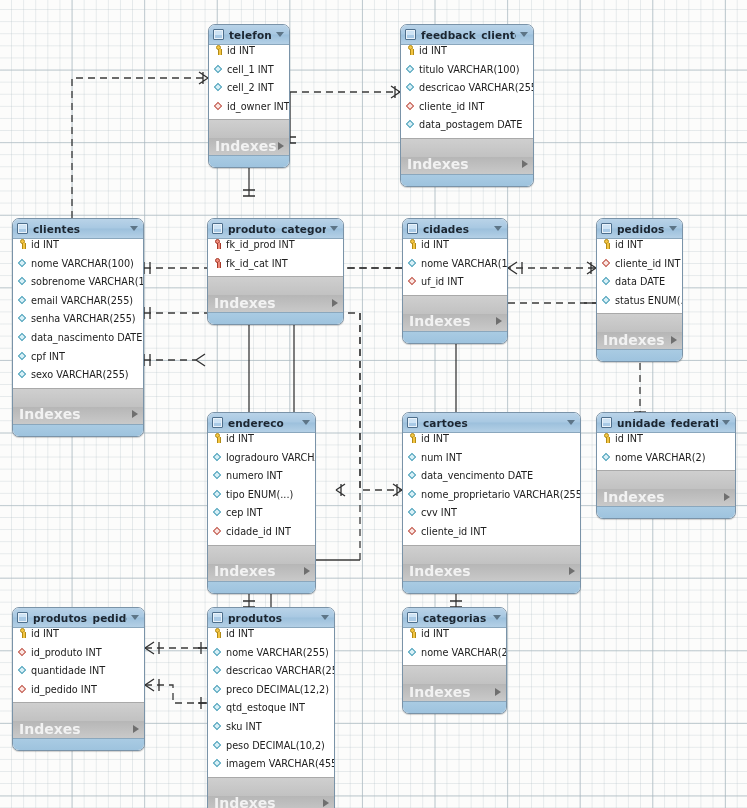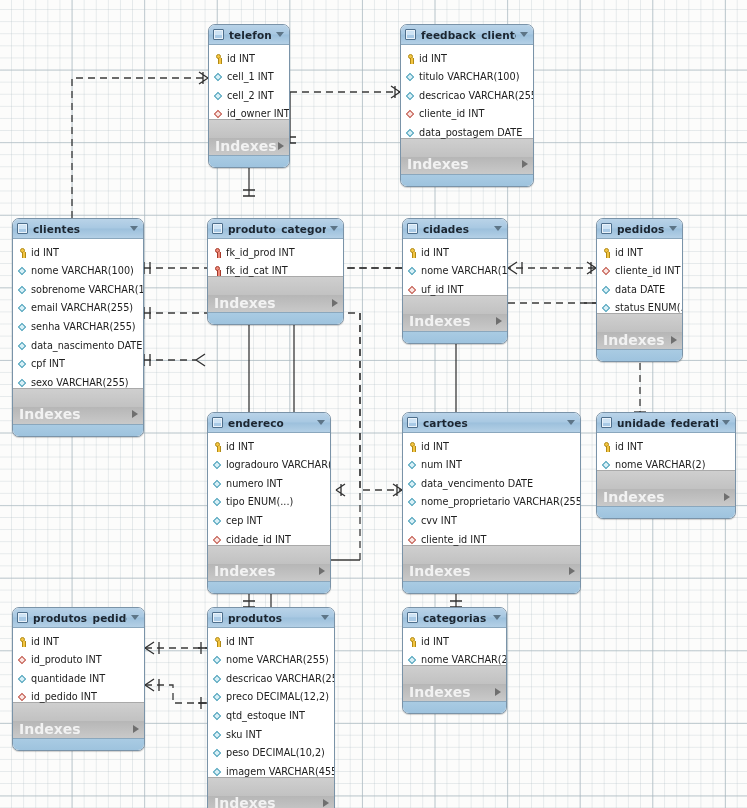--- a/index.html
+++ b/index.html
@@ -50,21 +50,21 @@
     background:linear-gradient(to bottom,#cfe4f5 0 50%,#a9cae6 50% 100%);
   }
   .hd-name{flex:1 1 auto;white-space:nowrap;overflow:hidden;}
   .hd-caret{
     width:0;height:0;flex:0 0 auto;
     border-left:4.5px solid transparent;border-right:4.5px solid transparent;
     border-top:5px solid #5d7587;margin-left:4px;
   }
   .rows{background:#fff;}
   .row{
-    height:18.6px;display:flex;align-items:flex-end;
+    height:18.6px;display:flex;align-items:flex-start;
     padding-left:5px;font-size:9.7px;color:#202020;white-space:nowrap;
   }
   .key{
     width:9px;height:10px;margin-right:4px;flex:0 0 auto;position:relative;
   }
   
   .key.pk:before{
     content:"";position:absolute;left:2px;top:0px;width:5px;height:5px;
     border-radius:50%;background:#f4c542;border:1px solid #b08a17;box-sizing:border-box;
   }
@@ -369,21 +369,21 @@
             <span class="key col"></span>
             <span>status ENUM(...)</span>
           </div>
         </div>
         <div class="idx">
           <span class="lbl">Indexes</span>
           <span class="arw"></span>
         </div>
         <div class="foot"></div>
       </div>
-      <div class="tbl" style="left: 207px; top: 412px; width: 124px;">
+      <div class="tbl" style="left: 207px; top: 412px; width: 109px;">
         <div class="hd tbl-hd">
           <span class="hd-ico"></span>
           <span class="hd-name">endereco</span>
           <span class="hd-caret"></span>
         </div>
         <div class="rows">
           <div class="row">
             <span class="key pk"></span>
             <span>id INT</span>
           </div>

